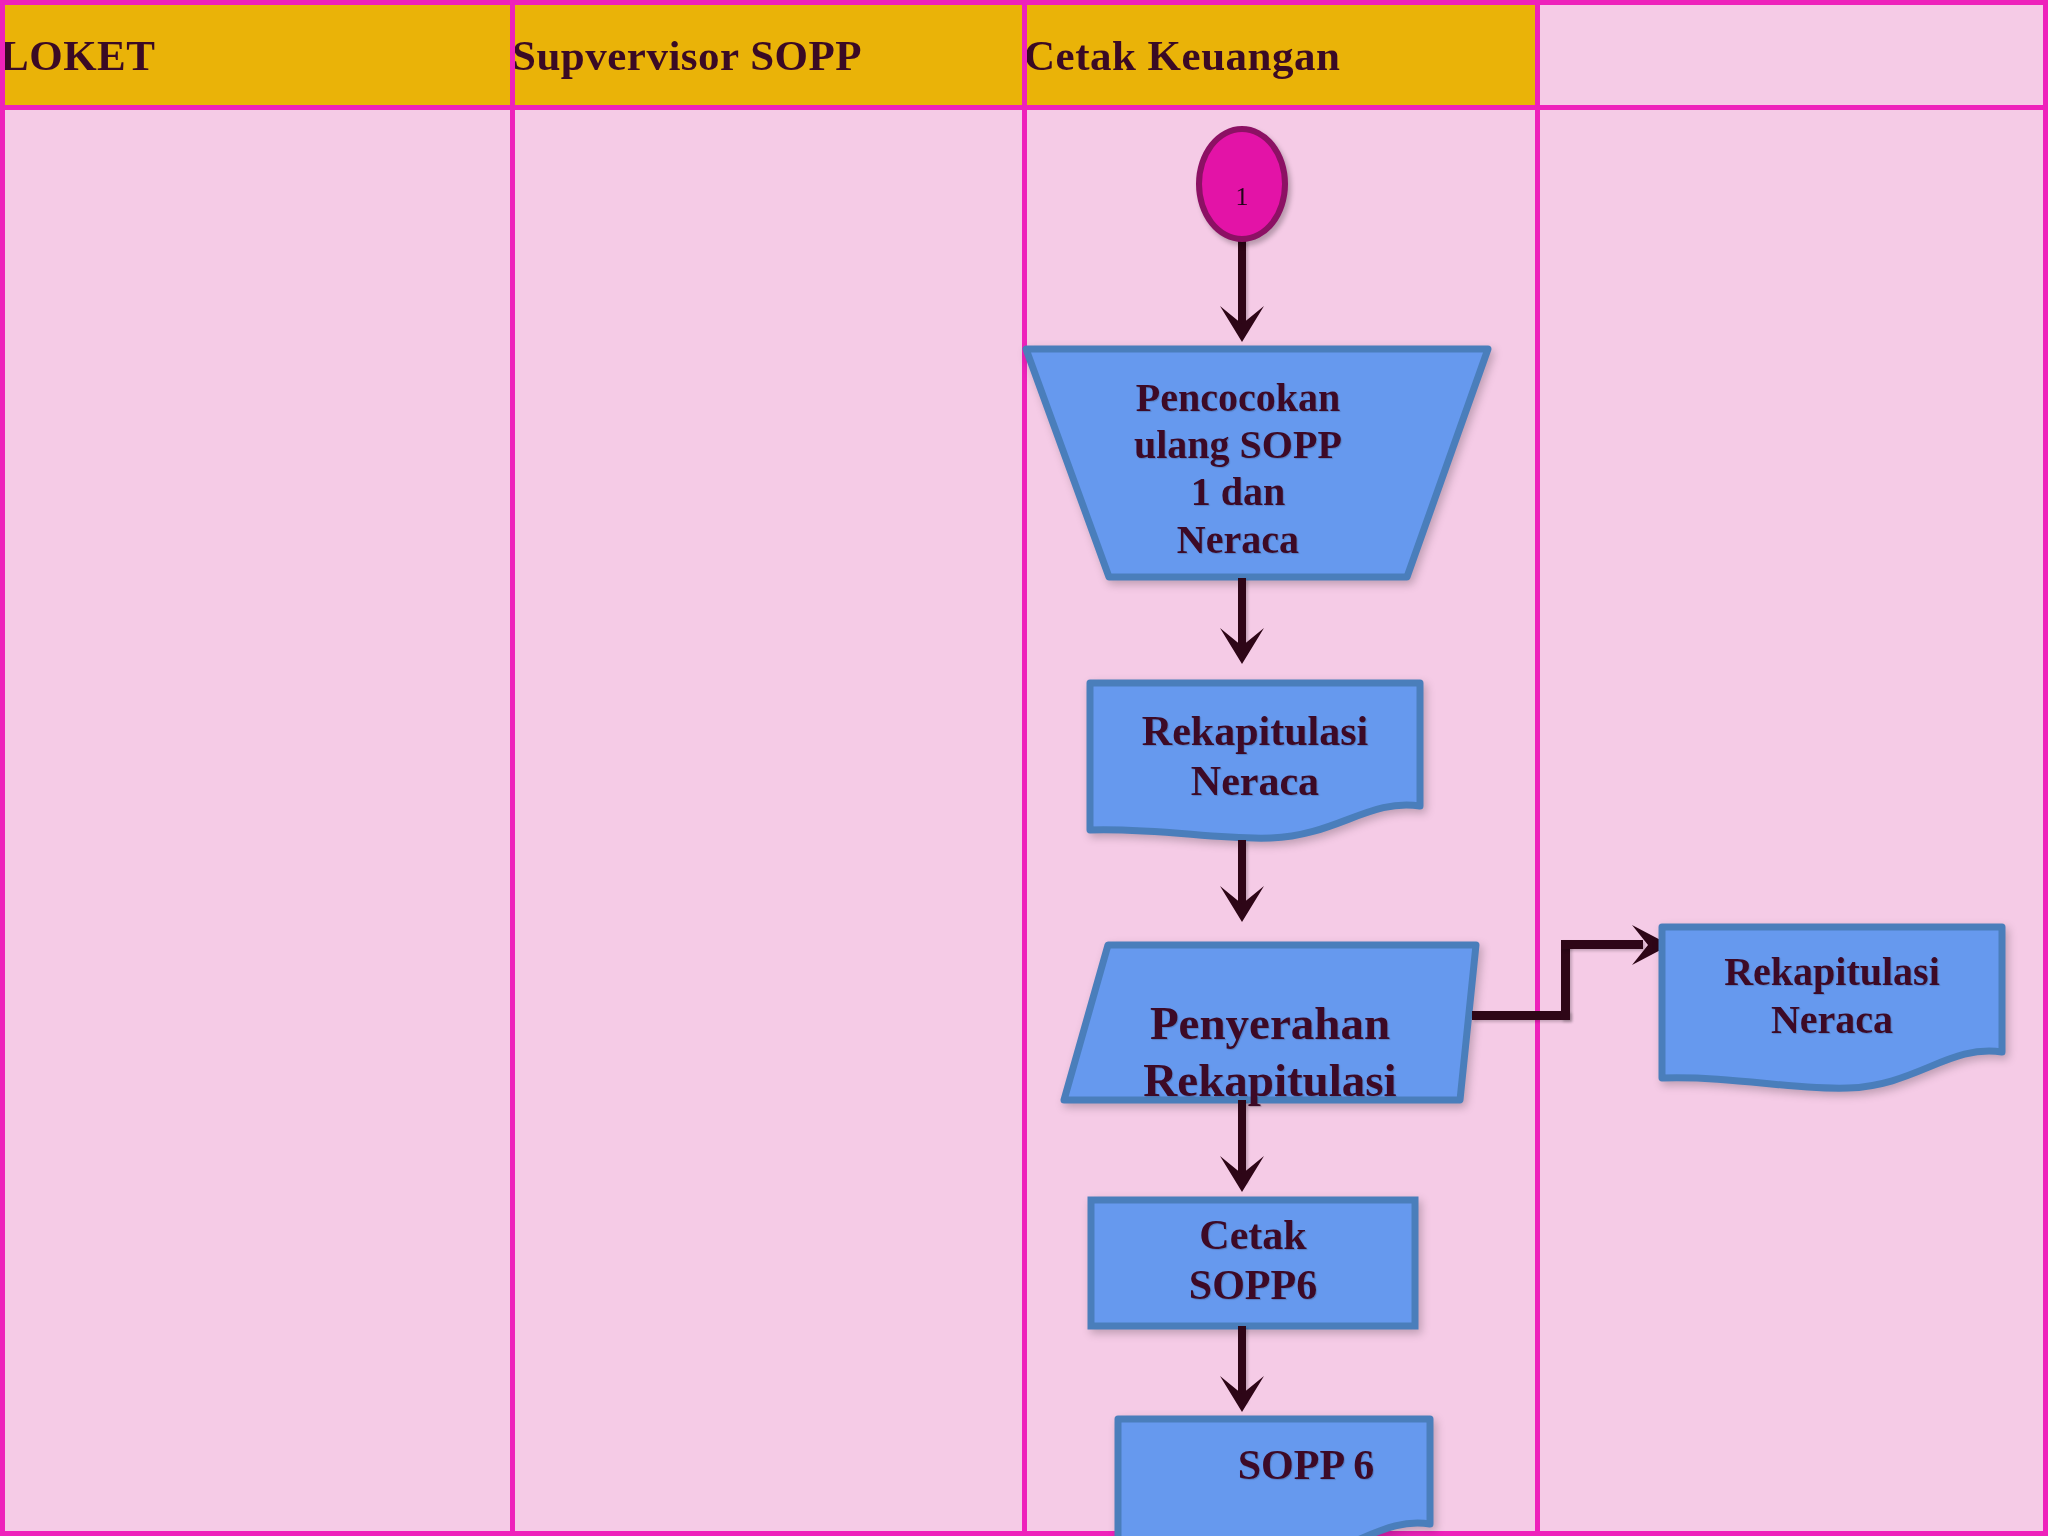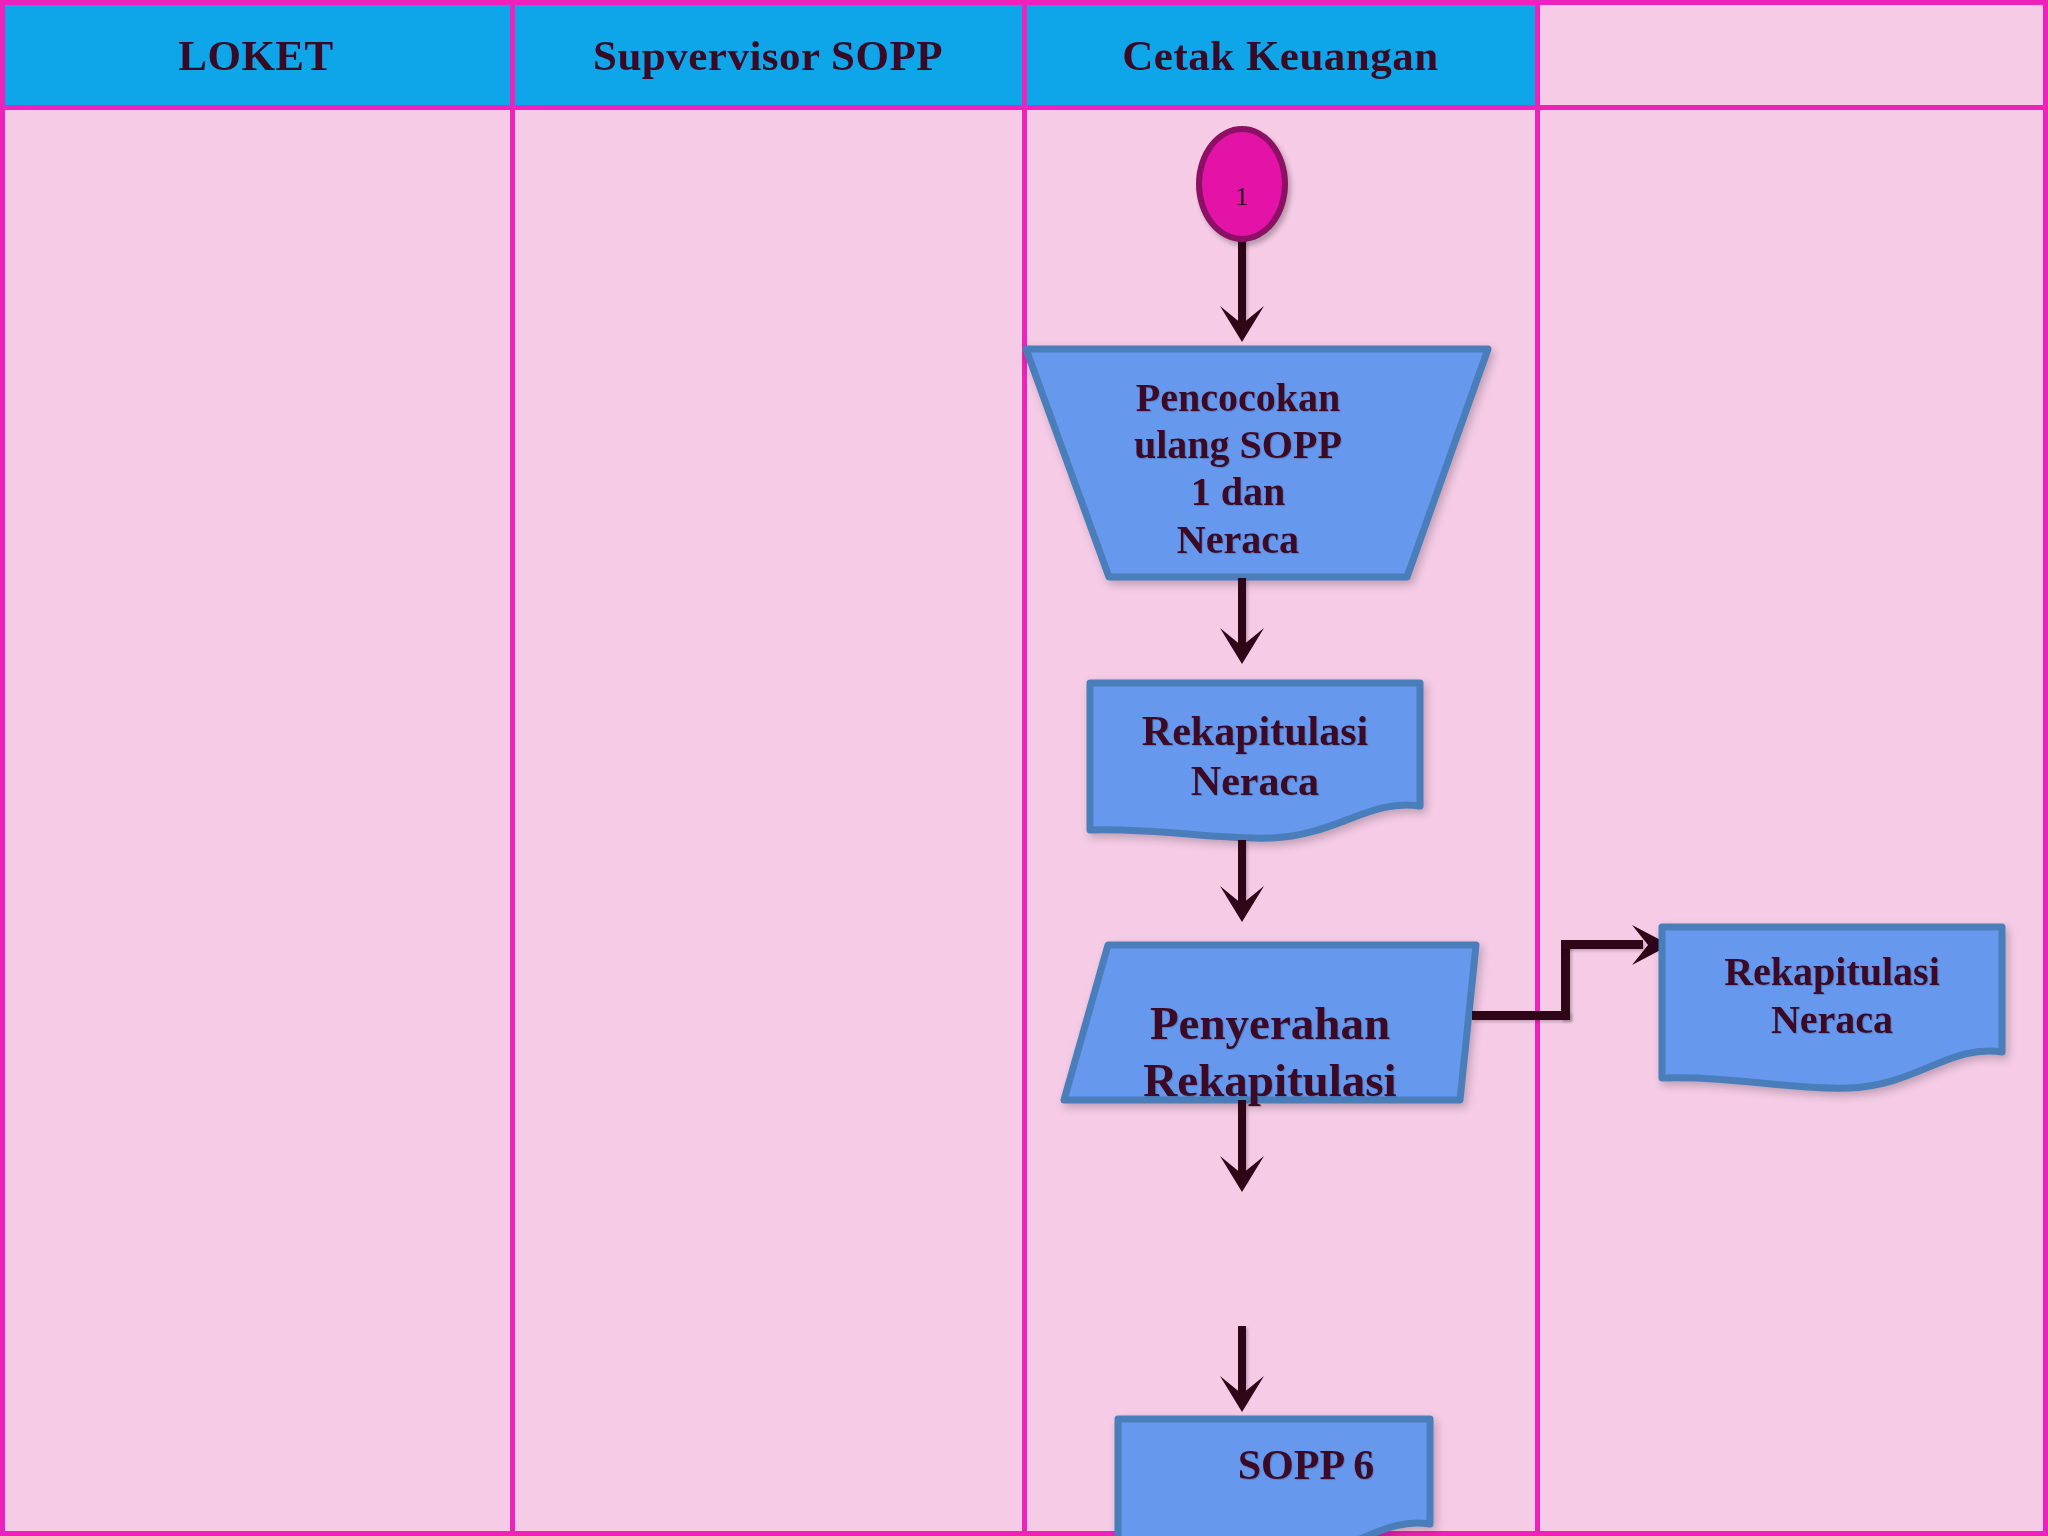--- a/index.html
+++ b/index.html
@@ -28,25 +28,24 @@
     position: absolute;
     top: 0;
     height: 1536px;
     background: #f5cbe6;
     box-sizing: border-box;
   }
   .lane-header {
     position: absolute;
     top: 0;
     height: 110px;
-    background: #0ea5e9;
+    background: #eab308;
     box-sizing: border-box;
     display: flex;
     align-items: center;
-    justify-content: center;
   }
   .lane-header-label {
     font-size: 43px;
     font-weight: bold;
     color: #3a0a25;
     letter-spacing: 0.5px;
     white-space: nowrap;
     font-family: "Liberation Serif", "DejaVu Serif", serif;
   }
 
@@ -226,20 +225,27 @@
 Neraca</div>
     </div>
 
     <div>
       <div class="arrow-line" style="left:1238px; top:1100px; width:8px; height:82px;"></div>
       <svg class="shape-svg" style="position:absolute; left:1216px; top:1152px; width:52px; height:46px;" viewBox="0 0 52 46">
         <path d="M4 4 L26 40 L48 4 L26 22 Z" fill="#2e0617"></path>
       </svg>
     </div>
 
+    <div class="node" style="left:1087px; top:1196px; width:332px; height:134px;">
+      <svg class="shape-svg" viewBox="0 0 332 134" style="width:332px; height:134px; filter:drop-shadow(3px 4px 4px rgba(0,0,0,0.22));">
+        <rect x="4" y="4" width="324" height="126" fill="#6699ee" stroke="#4a7ebb" stroke-width="7"></rect>
+      </svg>
+      <div class="node-label" style="top:14px; font-size:42px; line-height:1.2;">Cetak
+SOPP6</div>
+    </div>
 
     <div>
       <div class="arrow-line" style="left:1238px; top:1326px; width:8px; height:76px;"></div>
       <svg class="shape-svg" style="position:absolute; left:1216px; top:1372px; width:52px; height:46px;" viewBox="0 0 52 46">
         <path d="M4 4 L26 40 L48 4 L26 22 Z" fill="#2e0617"></path>
       </svg>
     </div>
 
     <div class="node" style="left:1114px; top:1414px; width:320px; height:150px;">
       <svg class="shape-svg" viewBox="0 0 320 150" style="width:320px; height:150px; filter:drop-shadow(3px 4px 4px rgba(0,0,0,0.22));">

